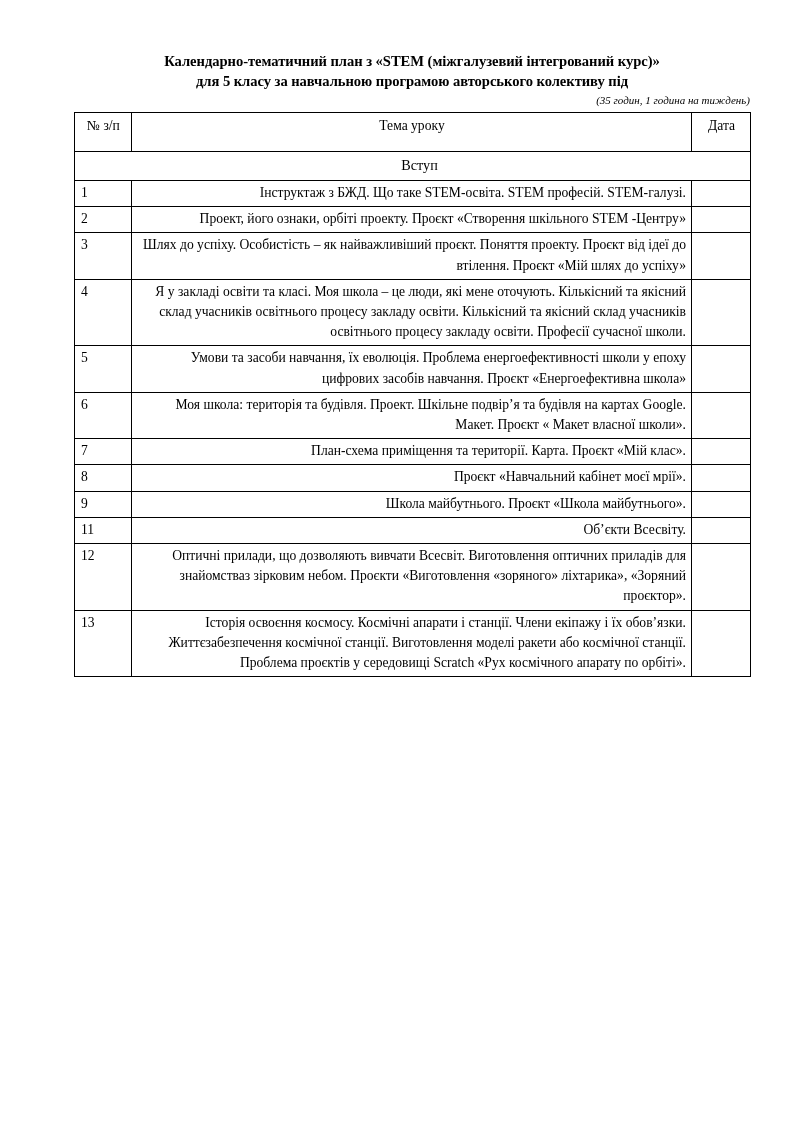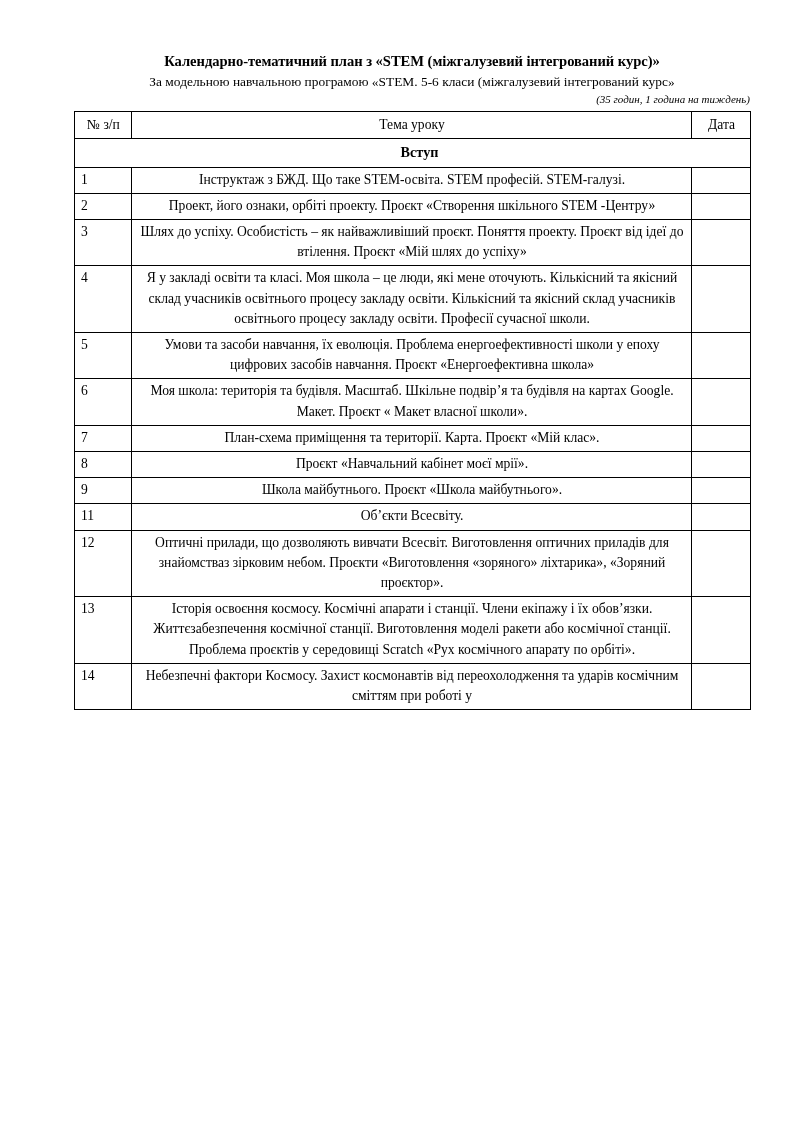--- a/index.html
+++ b/index.html
@@ -64,54 +64,54 @@
     border: 1px solid #000000;
     vertical-align: top;
     padding: 2px 5px 3px 6px;
     font-size: 13.6px;
     line-height: 20.2px;
   }
   table.plan th {
     text-align: center;
     font-weight: normal;
     padding-top: 3px;
-    padding-bottom: 3px;
+    padding-bottom: 15px;
   }
   td.num {
     text-align: left;
     padding-left: 7px;
   }
   td.theme {
-    text-align: center;
+    text-align: right;
   }
   td.date {
     text-align: center;
   }
   tr.section-row td {
     text-align: center;
-    font-weight: bold;
+    font-weight: normal;
     font-size: 13.9px;
     line-height: 20.6px;
     padding: 3px 8px 4px 22px;
   }
   tr.section-row td.intro-cell {
     font-size: 14.2px;
   }
 </style>
 </head>
 <body>
 
 <div class="page">
 
   <h1 class="doc-title">
     <span class="t-line">Календарно-тематичний план з «STEM (міжгалузевий інтегрований курс)»</span>
+    <span class="t-line">для 5 класу за навчальною програмою авторського колективу під</span>
   </h1>
 
   <p class="doc-subtitle">
-    <span class="s-line">За модельною навчальною програмою «STEM. 5-6 класи (міжгалузевий інтегрований курс»</span>
   </p>
 
   <p class="doc-hours">(35 годин, 1 година на тиждень)</p>
 
   <table class="plan">
     <colgroup>
       <col class="c-num">
       <col class="c-theme">
       <col class="c-date">
     </colgroup>
@@ -146,21 +146,21 @@
           <td class="theme">Я у закладі освіти та класі. Моя школа – це люди, які мене оточують. Кількісний та якісний склад учасників освітнього процесу закладу освіти. Кількісний та якісний склад учасників освітнього процесу закладу освіти. Професії сучасної школи.</td>
           <td class="date"></td>
         </tr>
         <tr>
           <td class="num">5</td>
           <td class="theme">Умови та засоби навчання, їх еволюція. Проблема енергоефективності школи у епоху цифрових засобів навчання. Проєкт «Енергоефективна школа»</td>
           <td class="date"></td>
         </tr>
         <tr>
           <td class="num">6</td>
-          <td class="theme">Моя школа: територія та будівля. Масштаб. Шкільне подвір’я та будівля на картах Google. Макет. Проєкт « Макет власної школи».</td>
+          <td class="theme">Моя школа: територія та будівля. Проект. Шкільне подвір’я та будівля на картах Google. Макет. Проєкт « Макет власної школи».</td>
           <td class="date"></td>
         </tr>
         <tr>
           <td class="num">7</td>
           <td class="theme">План-схема приміщення та території. Карта. Проєкт «Мій клас».</td>
           <td class="date"></td>
         </tr>
         <tr>
           <td class="num">8</td>
           <td class="theme">Проєкт «Навчальний кабінет моєї мрії».</td>
@@ -179,21 +179,16 @@
         <tr>
           <td class="num">12</td>
           <td class="theme">Оптичні прилади, що дозволяють вивчати Всесвіт. Виготовлення оптичних приладів для знайомстваз зірковим небом. Проєкти «Виготовлення «зоряного» ліхтарика», «Зоряний проєктор».</td>
           <td class="date"></td>
         </tr>
         <tr>
           <td class="num">13</td>
           <td class="theme">Історія освоєння космосу. Космічні апарати і станції. Члени екіпажу і їх обов’язки. Життєзабезпечення космічної станції. Виготовлення моделі ракети або космічної станції. Проблема проєктів у середовищі Scratch «Рух космічного апарату по орбіті».</td>
           <td class="date"></td>
         </tr>
-        <tr>
-          <td class="num">14</td>
-          <td class="theme">Небезпечні фактори Космосу. Захист космонавтів від переохолодження та ударів космічним сміттям при роботі у</td>
-          <td class="date"></td>
-        </tr>
       </tbody>
   </table>
 
 </div>
 
 </body></html>

